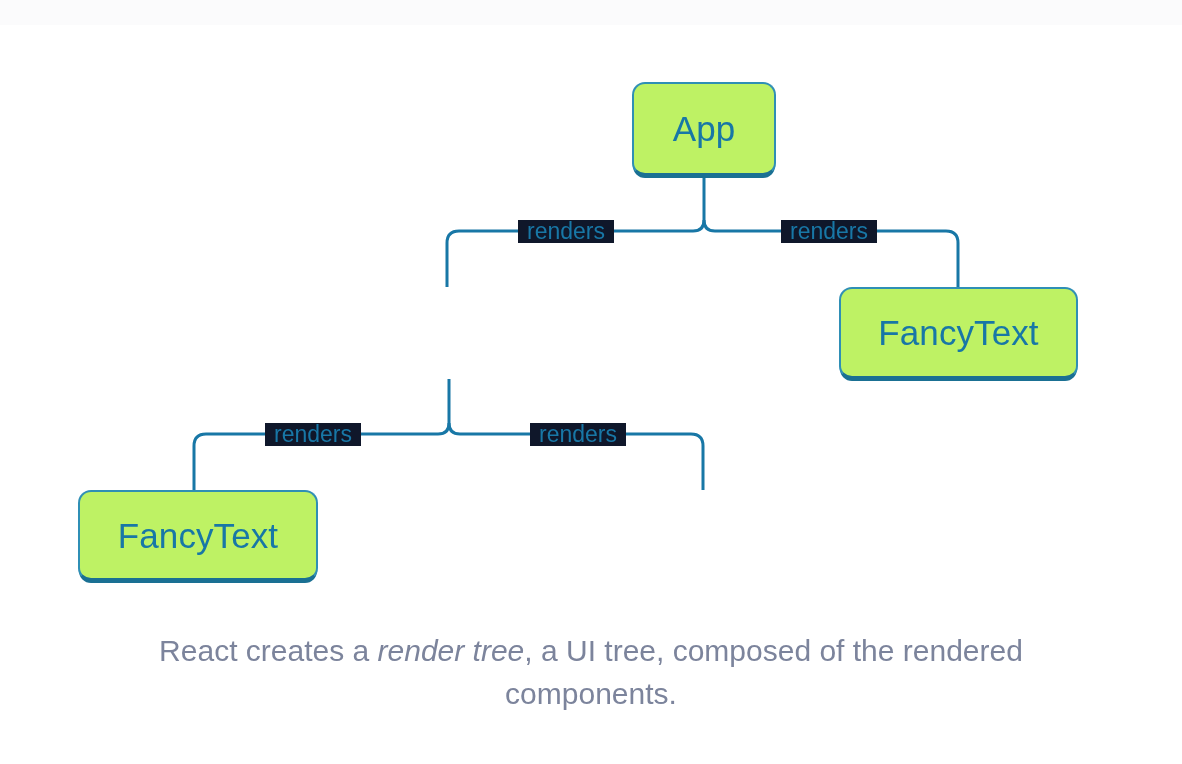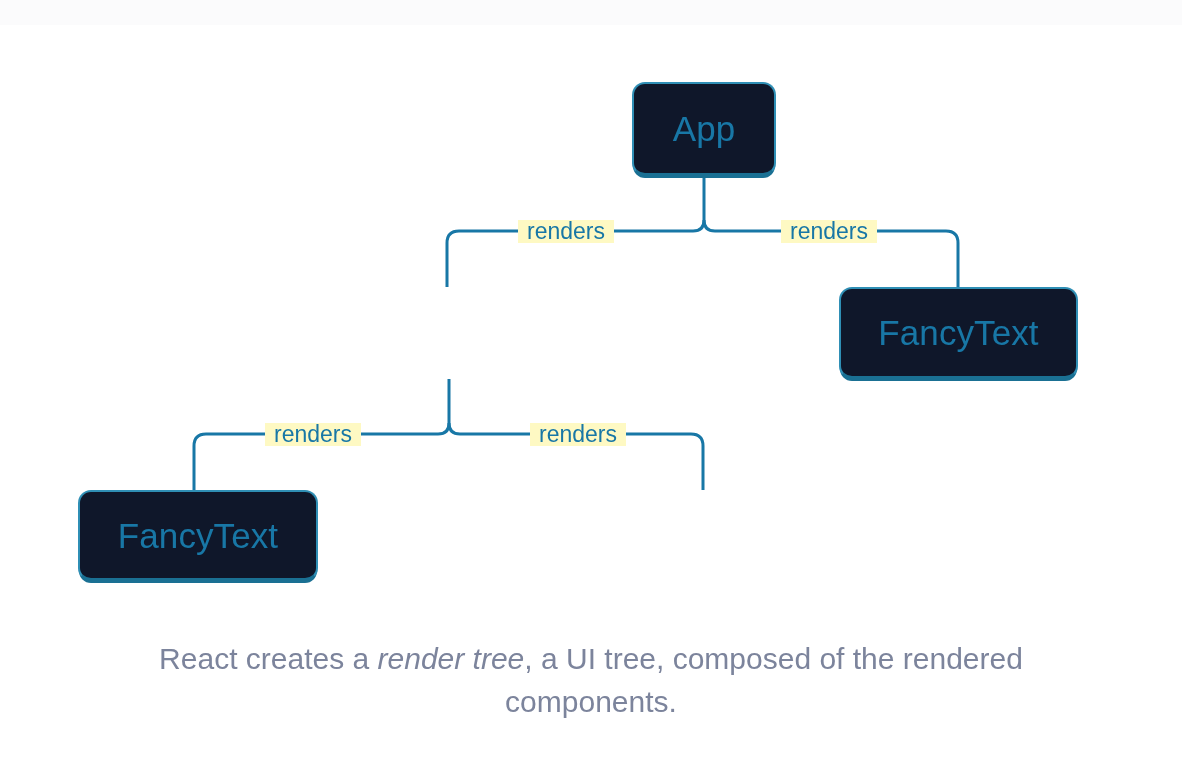--- a/index.html
+++ b/index.html
@@ -46,21 +46,21 @@
     fill: none;
     stroke: #1877a6;
     stroke-width: 3;
     stroke-linecap: butt;
   }
 
   
   .node {
     position: absolute;
     box-sizing: border-box;
-    background: #0f172a;
+    background: #bef264;
     border: 2px solid #2f8fb5;
     border-bottom: 3px solid #1a7093;
     border-radius: 13px;
     box-shadow: 0 3px 0 -1px #1a7093;
     display: flex;
     align-items: center;
     justify-content: center;
     color: #1877a6;
     font-family: "Liberation Sans", sans-serif;
     letter-spacing: 0.1px;
@@ -107,21 +107,21 @@
     font-size: 35px;
   }
 
   
   .edge-label {
     position: absolute;
     color: #1877a6;
     font-family: "Liberation Sans", sans-serif;
     font-size: 23px;
     line-height: 1;
-    background: #fef9c3;
+    background: #0f172a;
     padding: 0 9px;
     white-space: nowrap;
   }
   #edge-label-app-inspiration {
     left: 518px;
     top: 220px;
   }
   #edge-label-app-fancytext {
     left: 781px;
     top: 220px;
@@ -139,21 +139,20 @@
   #caption {
     position: absolute;
     left: 91px;
     top: 630px;
     width: 1000px;
     text-align: center;
     color: #7c849c;
     font-family: "Liberation Sans", sans-serif;
     font-size: 30px;
     line-height: 1.42;
-    margin-top: 8px;
   }
   #caption .em {
     font-style: italic;
   }
 </style>
 </head>
 <body>
 
 <div id="top-band"></div>
 

